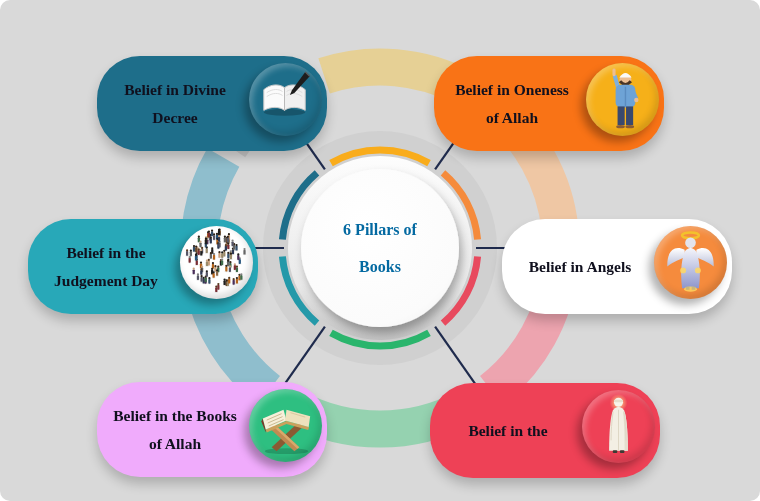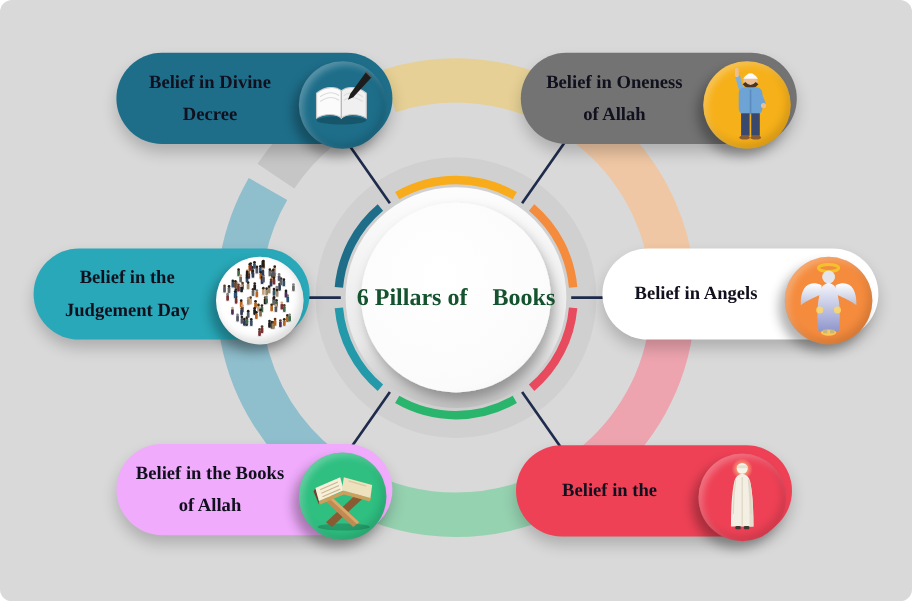--- a/index.html
+++ b/index.html
@@ -1,25 +1,25 @@
 <!DOCTYPE html>
 <html><head>
 <meta charset="utf-8">
 <style>
   html,body{margin:0;padding:0;background:#ffffff;font-family:"Liberation Serif",serif;}
   .stage{position:relative;width:760px;height:501px;border-radius:10px;overflow:hidden;}
   .diagram{position:absolute;left:0;top:0;}
-  .pill{position:absolute;width:230px;height:76px;border-radius:43px;box-shadow:0 7px 12px rgba(0,0,0,0.20);}
+  .pill{position:absolute;width:230px;height:95px;border-radius:43px;box-shadow:0 7px 12px rgba(0,0,0,0.20);margin-top:12px;}
   .pill-label{position:absolute;left:12px;right:86px;top:0;bottom:0;display:flex;flex-direction:column;justify-content:center;align-items:center;gap:12px;font-weight:bold;font-size:15.5px;color:#10101e;text-align:center;}
   .pill-label span{white-space:nowrap;line-height:1;}
   .pill-label span:empty{display:none;}
   .icon-circle{position:absolute;width:73px;height:73px;right:5px;top:6.5px;border-radius:50%;overflow:hidden;
     box-shadow:-5px 6px 9px rgba(0,0,0,0.30), inset -3px -4px 7px rgba(0,0,0,0.14), inset 3px 3px 6px rgba(255,255,255,0.28);}
   .icon-circle svg{width:73px;height:73px;display:block;}
-  .center-title{position:absolute;left:295px;top:202px;width:170px;height:92px;display:flex;flex-direction:row;justify-content:center;align-items:center;gap:21px;font-size:20px;font-weight:bold;color:#14532d;}
+  .center-title{position:absolute;left:295px;top:202px;width:170px;height:92px;display:flex;flex-direction:column;justify-content:center;align-items:center;gap:21px;font-size:16px;font-weight:bold;color:#0369a1;}
   .center-title div{line-height:1;white-space:nowrap;}
 </style>
 </head>
 <body>
 
 <div class="stage" style="background-color: rgb(217, 217, 217);">
 
   <svg class="diagram" width="760" height="501" viewBox="0 0 760 501">
     <defs>
       <linearGradient id="discGrad" x1="0" y1="0" x2="0" y2="1">
@@ -95,21 +95,21 @@
         <path d="M18 34 C24 30 30 30 34 33" stroke="#dcdcdc" fill="none"></path>
         <path d="M54 30 C48 26 42 26 38 29" stroke="#dcdcdc" fill="none"></path>
         <path d="M54 34 C48 30 42 30 38 33" stroke="#dcdcdc" fill="none"></path>
         <line x1="36" y1="25" x2="36" y2="48" stroke="#b9b9b9"></line>
         <path d="M57 9 L61.5 13.5 L46 30.5 L41.5 32.5 L43.5 27.5 Z" fill="#1d1d1d"></path>
         <path d="M57 9 L61.5 13.5" stroke="#5a5a5a" stroke-width="1.4"></path>
       </svg>
     </div>
   </div>
 
-  <div class="pill" style="left: 434px; top: 44px; background-color: #737373;">
+  <div class="pill" style="left: 434px; top: 44px; background-color: #f97316;">
     <div class="pill-label">
       <span>Belief in Oneness</span>
       <span>of Allah</span>
     </div>
     <div class="icon-circle" style="background-color: rgb(246, 176, 25);">
       <svg viewBox="0 0 74 74">
         <path d="M31 27 L27 13 L31 12 L35 26 Z" fill="#7fb0dc"></path>
         <rect x="26.8" y="5.5" width="3.2" height="8" rx="1.5" fill="#ecbe93"></rect>
         <circle cx="40" cy="17" r="6" fill="#ecbe93"></circle>
         <path d="M33.8 14.8 Q40 5.5 46.2 14.8 Z" fill="#fafafa"></path>

